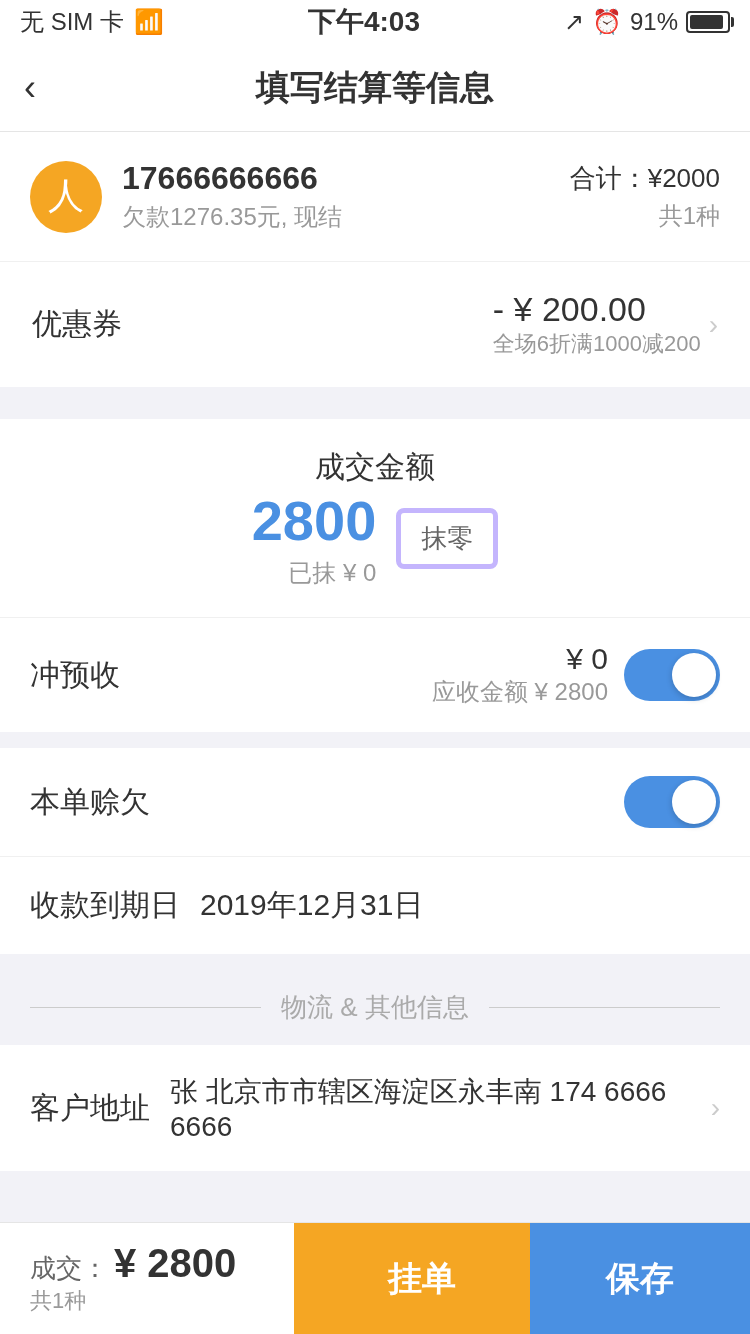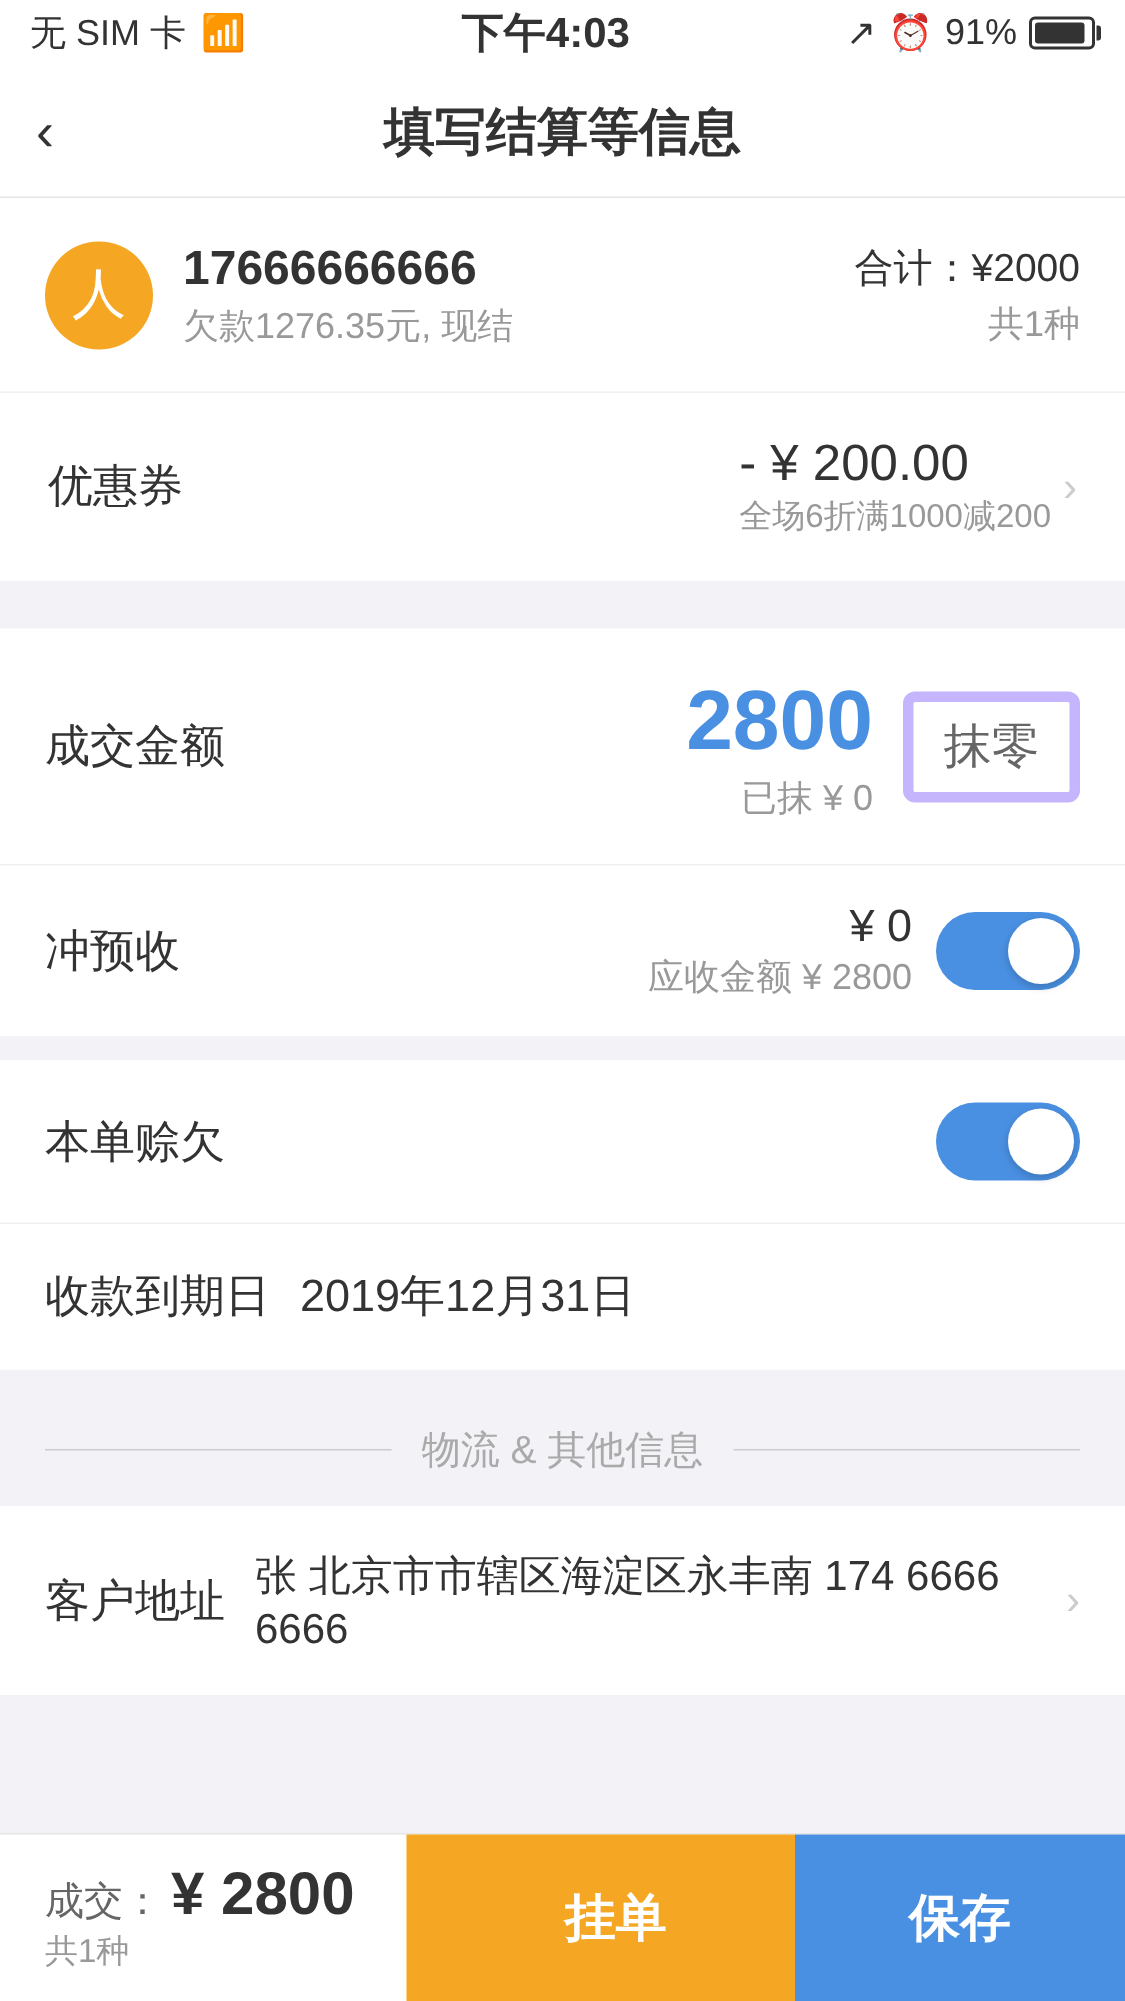--- a/index.html
+++ b/index.html
@@ -118,29 +118,30 @@
     
     .transaction-section {
       background: #fff;
       margin-bottom: 0;
     }
     .transaction-row {
       display: flex;
       align-items: center;
       justify-content: space-between;
       padding: 28px 30px;
+      flex-direction: column;
     }
     .row-label { font-size: 30px; color: #333; }
     .transaction-right { display: flex; align-items: center; gap: 20px; }
     .amount-big { font-size: 56px; font-weight: 600; color: #4a90e2; }
     .round-btn {
-      border: 7px solid #c4b5fd;
+      border: 5px solid #c4b5fd;
       border-radius: 8px;
       padding: 8px 20px;
-      font-size: 32px;
+      font-size: 26px;
       color: #666;
       background: #fff;
       cursor: pointer;
     }
     .amount-sub { font-size: 24px; color: #999; margin-top: 4px; text-align: right; }
 
     
     .prepay-row {
       display: flex;
       align-items: center;
@@ -229,21 +230,21 @@
       margin-top: 28px;
     }
     .bottom-summary {
       flex: 1;
       padding: 0 30px;
     }
     .bottom-summary-top { font-size: 26px; color: #666; }
     .bottom-summary-amount { font-size: 40px; font-weight: 600; color: #333; }
     .bottom-summary-sub { font-size: 22px; color: #999; }
     .btn-hold {
-      width: 259px;
+      width: 236px;
       height: 112px;
       background: #f5a623;
       display: flex;
       align-items: center;
       justify-content: center;
       font-size: 34px;
       font-weight: 600;
       color: #fff;
       cursor: pointer;
       padding-left: 20px;

